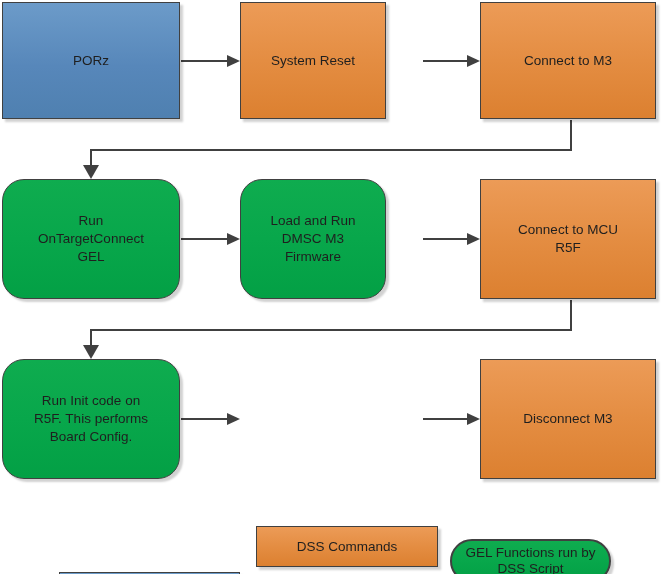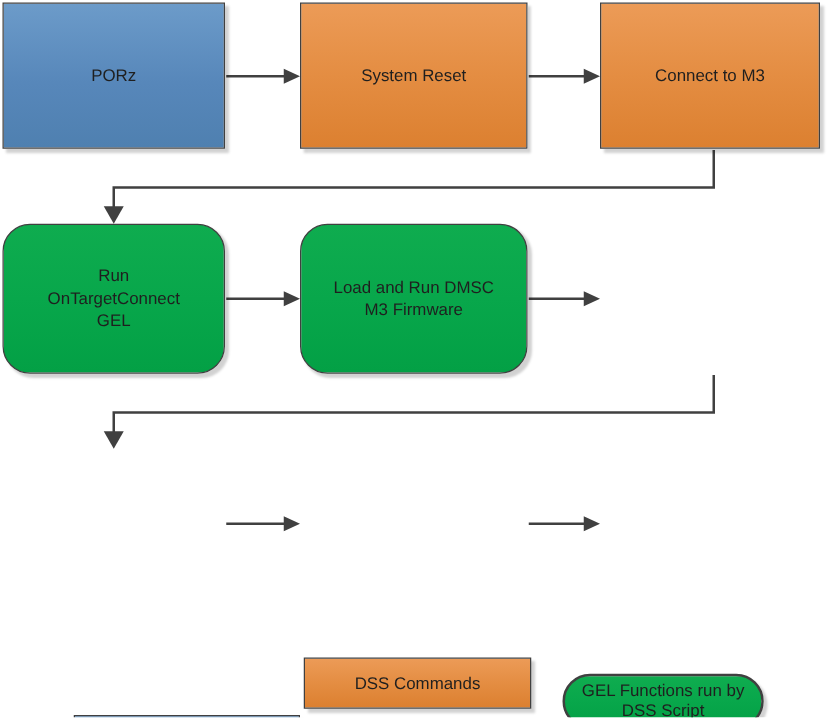--- a/index.html
+++ b/index.html
@@ -22,35 +22,35 @@
   }
   .hw-event{background:linear-gradient(180deg,#6c9bc9 0%,#5787ba 55%,#4f80b0 100%);}
   .dss-command{background:linear-gradient(180deg,#ec9b57 0%,#e48d42 50%,#dc8030 100%);}
   .gel-function{background:linear-gradient(180deg,#0fac4f 0%,#08a74b 50%,#03a045 100%);border-radius:22px;}
 
   
   .r1{top:2px;height:117px;}
   .r2{top:179px;height:120px;}
   .r3{top:359px;height:120px;}
   .c1{left:2px;width:178px;}
-  .c2{left:240px;width:182px;}
+  .c2{left:240px;width:146px;}
   .c3{left:480px;width:176px;}
 
   
   .legend-box{
     position:absolute;top:526px;height:41px;
     display:flex;align-items:center;justify-content:center;
     text-align:center;
     font-size:13.5px;line-height:16px;color:#1f1f1f;
     border:1px solid #404040;
     box-shadow:3px 3px 2px rgba(0,0,0,0.18);
     padding:2px 6px;
   }
   .l1{left:59px;width:181px;margin-top:46px;}
-  .l2{left:243px;width:182px;}
+  .l2{left:256px;width:182px;}
   .l3{left:450px;width:161px;border-width:2px;top:539px;height:44px;}
 
   .wires{position:absolute;left:0;top:0;width:664px;height:574px;pointer-events:none;}
   .wires path{stroke:#404040;stroke-width:2;fill:none;}
   .wires polygon{fill:#404040;stroke:none;}
 </style>
 </head>
 <body>
 
 <div class="canvas">
@@ -104,21 +104,30 @@
   <div class="node dss-command r1 c3">
     <span>Connect to M3</span>
   </div>
 
   <div class="node gel-function r2 c1">
     <span>Run OnTargetConnect GEL</span>
   </div>
   <div class="node gel-function r2 c2">
     <span>Load and Run DMSC M3 Firmware</span>
   </div>
+  <div class="node dss-command r2 c3">
+    <span>Connect to MCU R5F</span>
+  </div>
 
+  <div class="node gel-function r3 c1">
+    <span>Run Init code on R5F. This performs Board Config.</span>
+  </div>
+  <div class="node dss-command r3 c3">
+    <span>Disconnect M3</span>
+  </div>
 
   <div class="legend-box hw-event l1">
     <span>HW Event</span>
   </div>
   <div class="legend-box dss-command l2">
     <span>DSS Commands</span>
   </div>
   <div class="legend-box gel-function l3">
     <span>GEL Functions run by DSS Script</span>
   </div>

